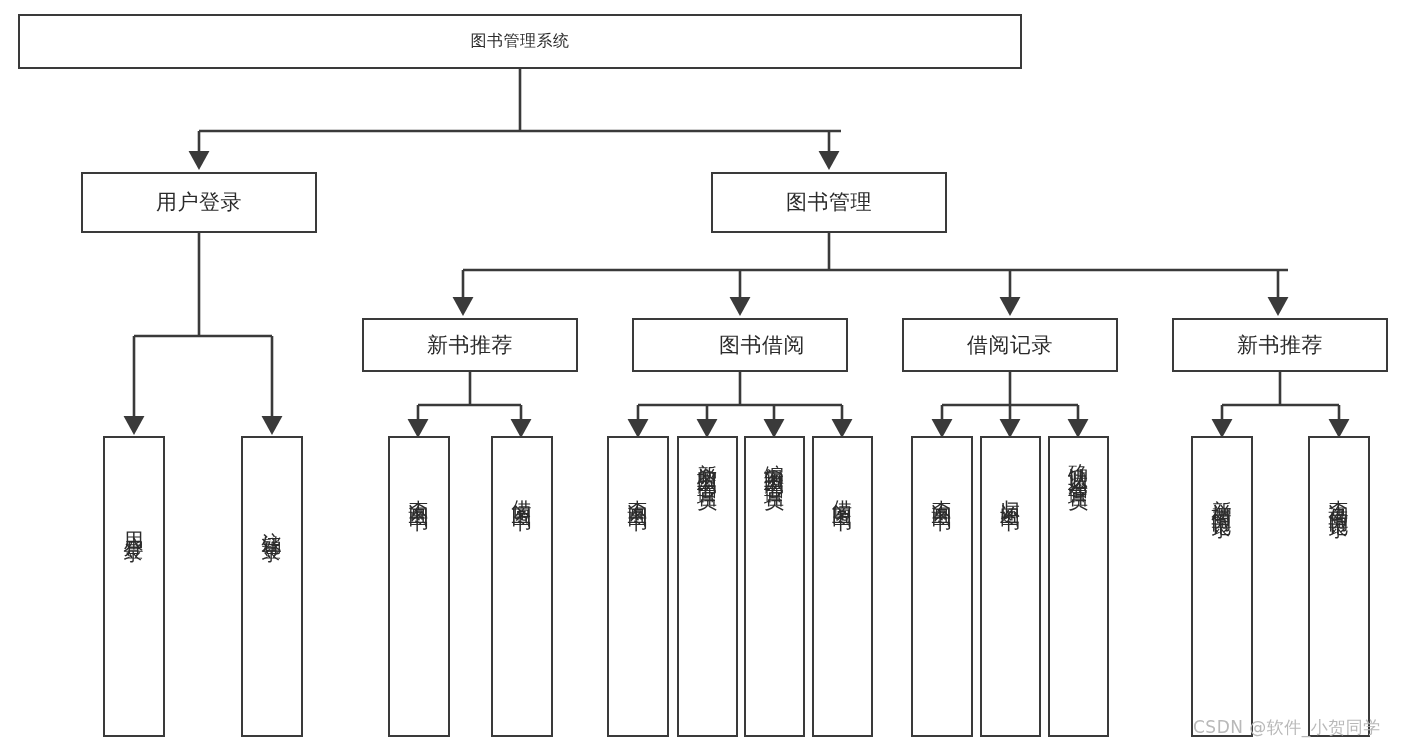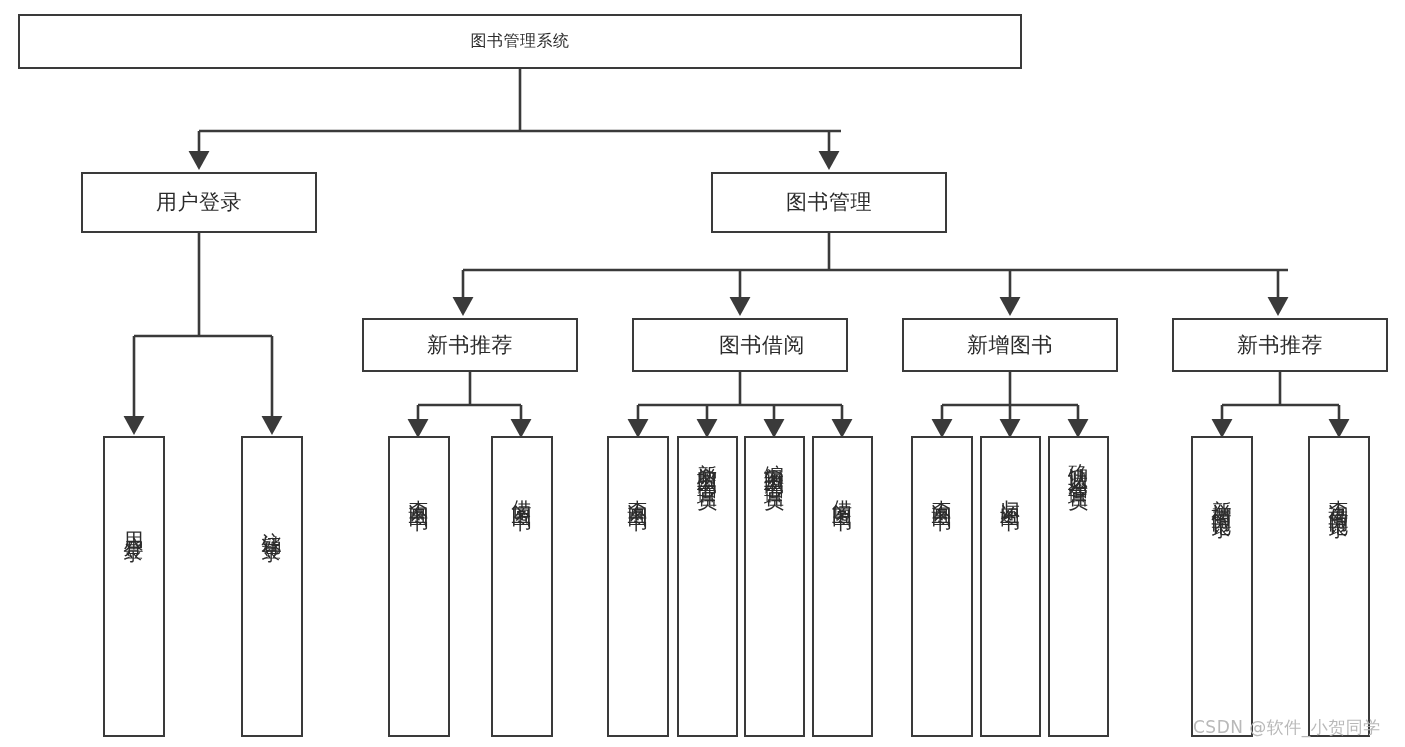--- a/index.html
+++ b/index.html
@@ -138,21 +138,21 @@
     <span class="node-label">图书管理</span>
   </div>
 
   <div class="node" style="left:362px; top:318px; width:216px; height:54px;">
     <span class="node-label">新书推荐</span>
   </div>
   <div class="node" style="left:632px; top:318px; width:216px; height:54px;padding-left:44px;">
     <span class="node-label">图书借阅</span>
   </div>
   <div class="node" style="left:902px; top:318px; width:216px; height:54px;">
-    <span class="node-label">新增图书</span>
+    <span class="node-label">借阅记录</span>
   </div>
   <div class="node" style="left:1172px; top:318px; width:216px; height:54px;">
     <span class="node-label">新书推荐</span>
   </div>
 
   <div class="node vertical pad-lo" style="left:103px; top:436px; width:62px; height:301px;">
     <span class="node-label">用户登录</span>
   </div>
   <div class="node vertical pad-lo" style="left:241px; top:436px; width:62px; height:301px;">
     <span class="node-label">注销登录</span>

